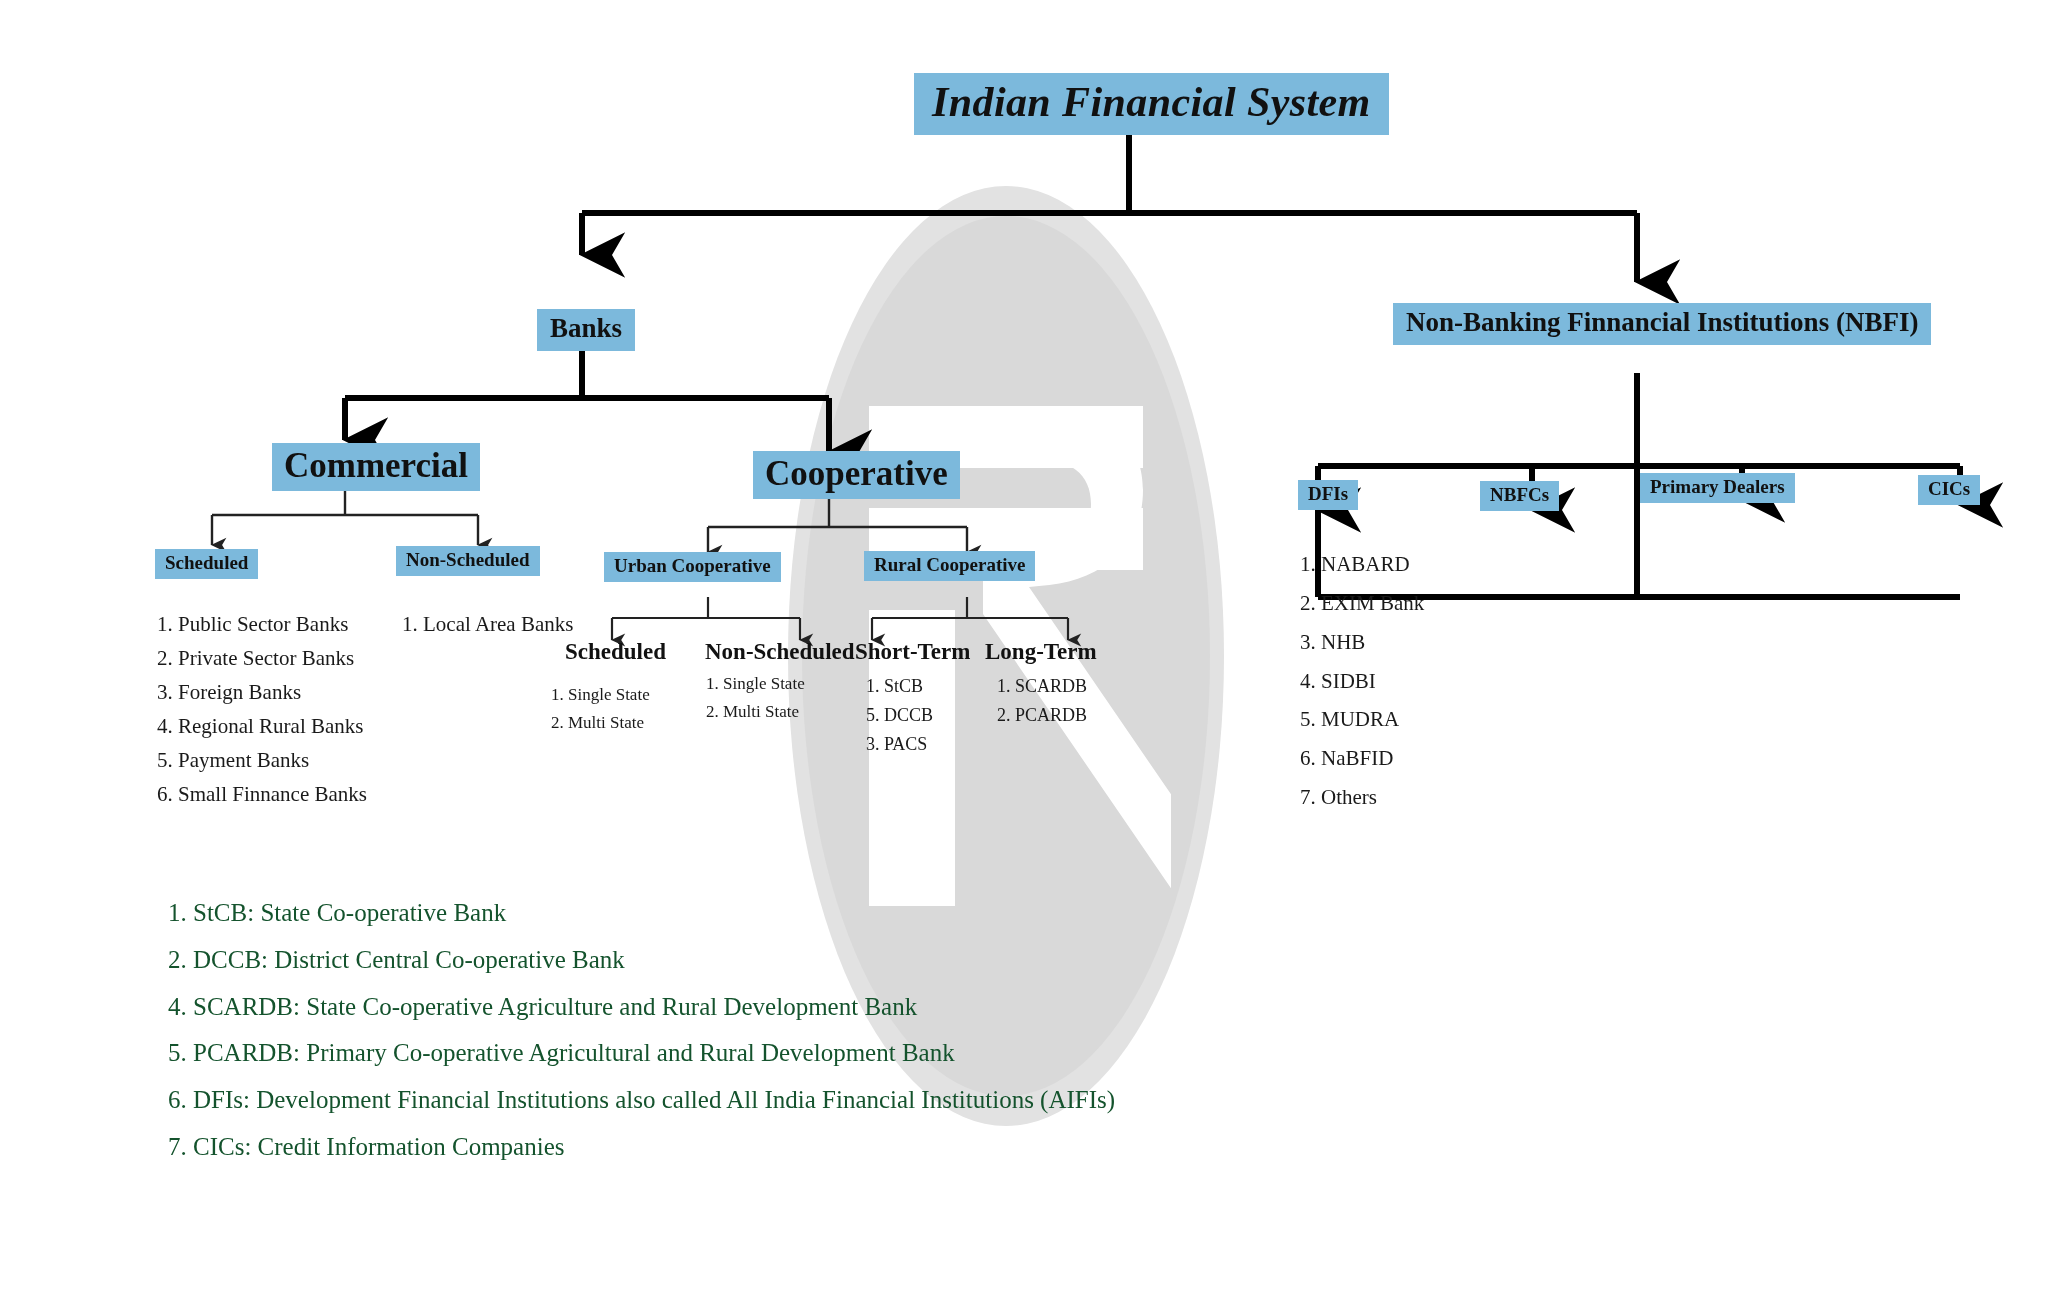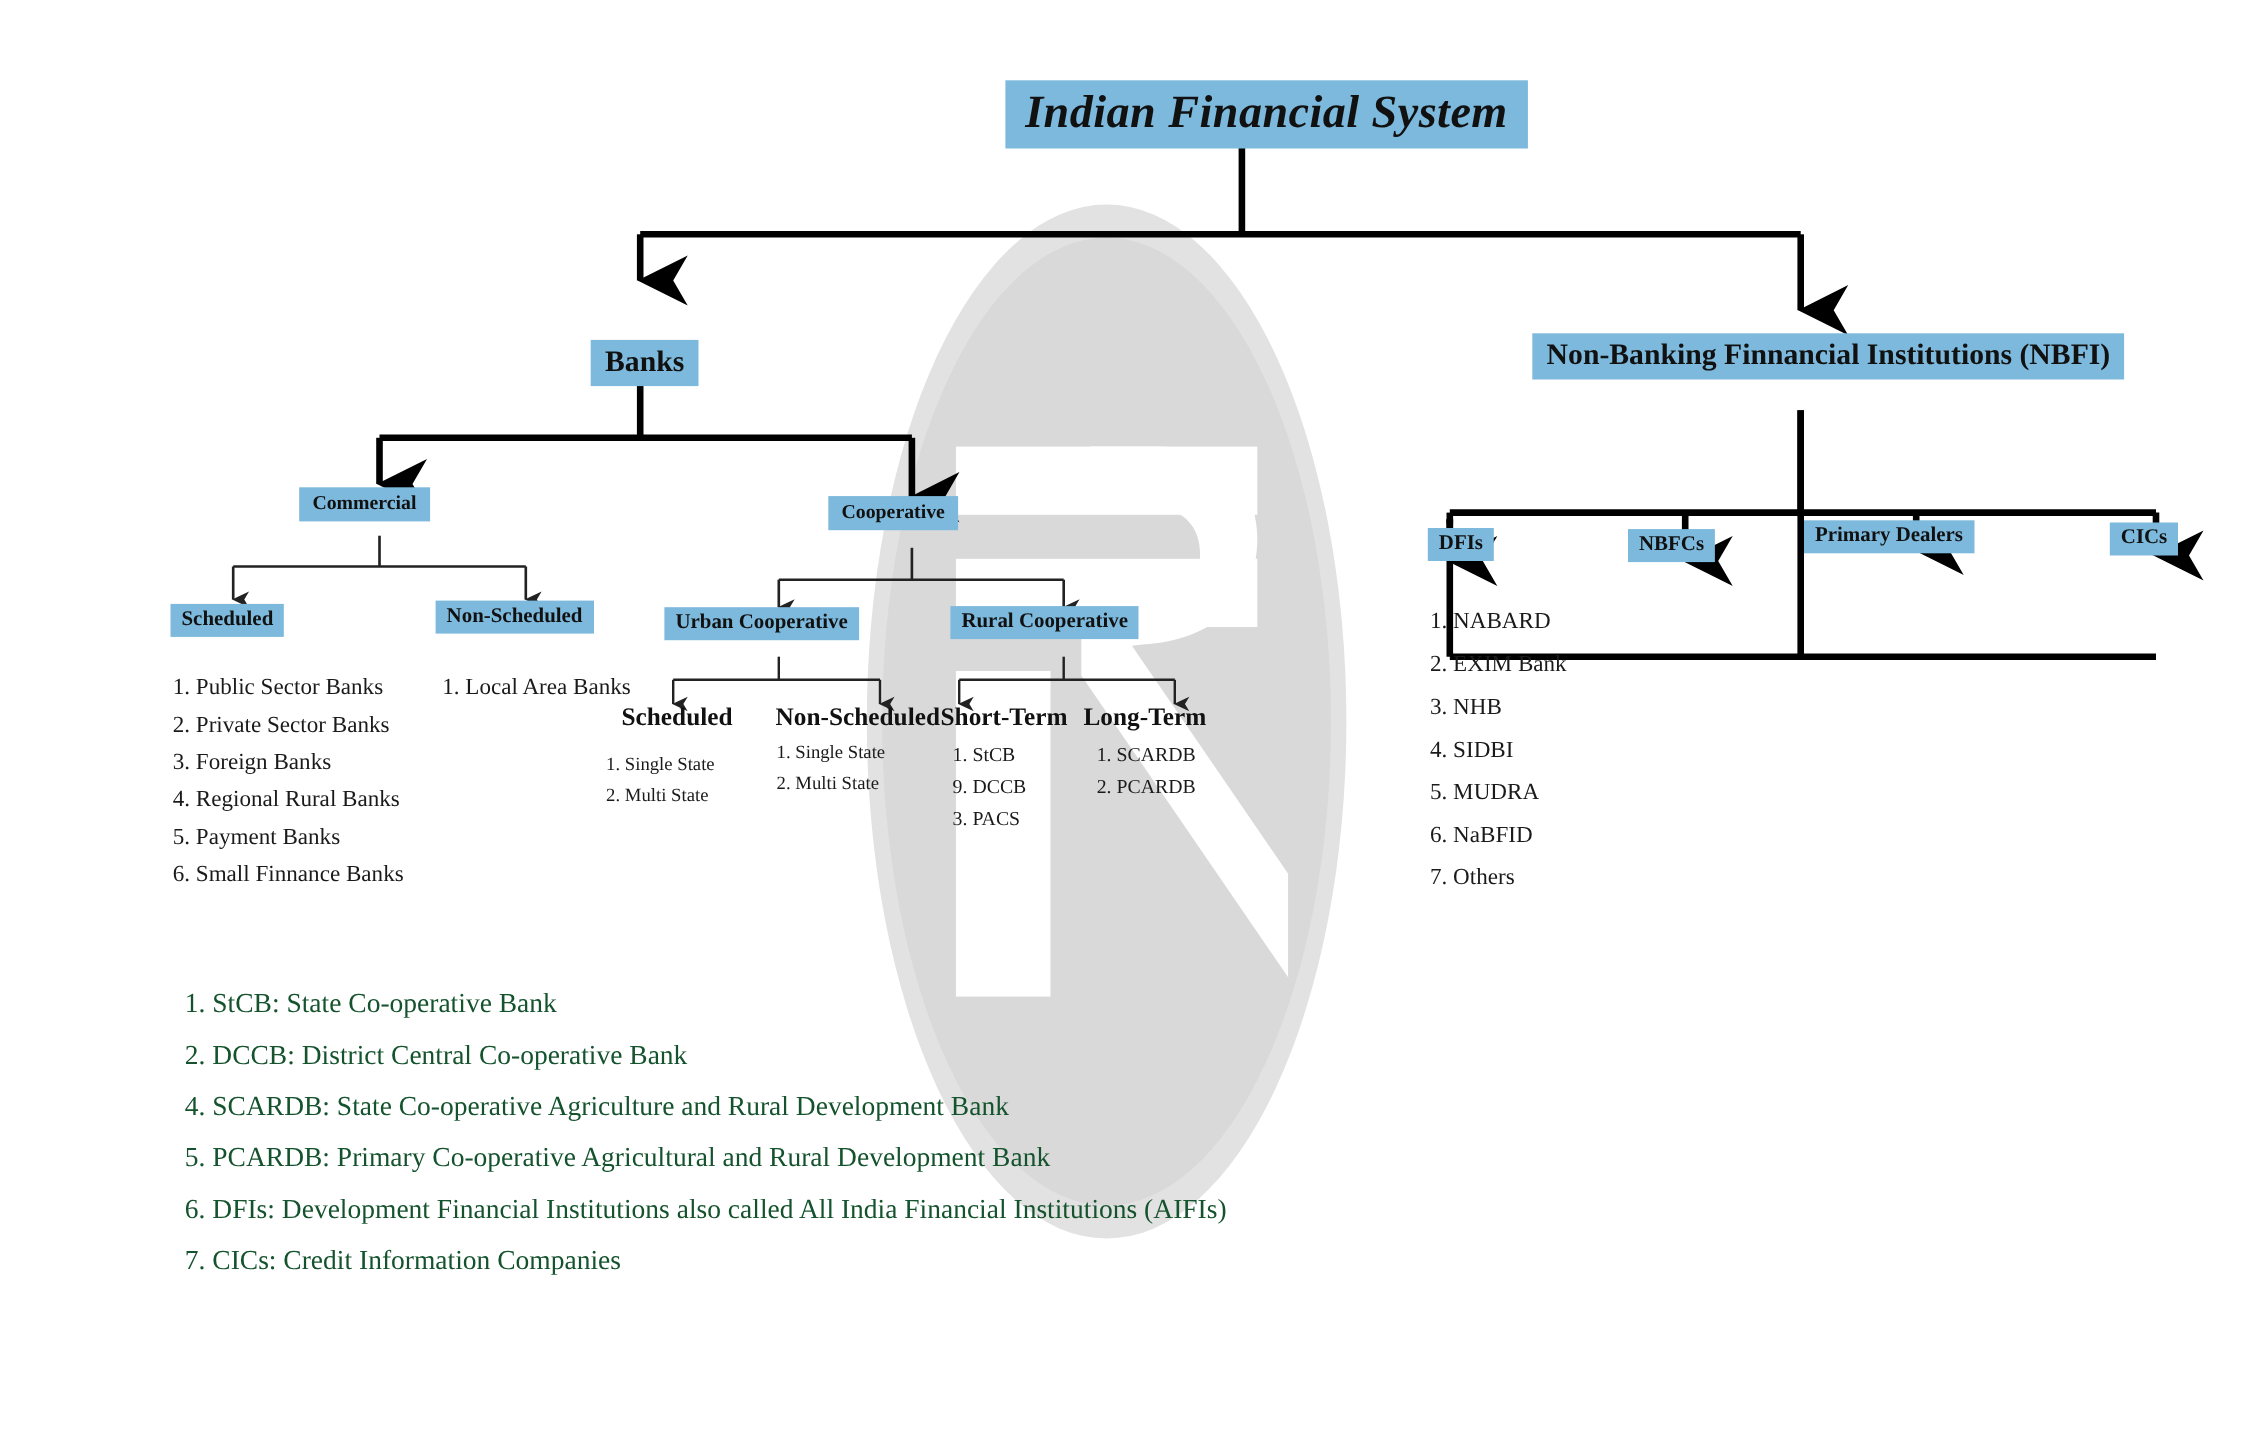--- a/index.html
+++ b/index.html
@@ -24,21 +24,21 @@
   
   .node{position:absolute;z-index:3;background:#7cb9dc;color:#111;
         font-weight:bold;line-height:1;white-space:nowrap;
         display:flex;align-items:center;justify-content:center;
         box-sizing:border-box;}
   .plain{position:absolute;z-index:3;background:transparent;color:#111;
          font-weight:bold;white-space:nowrap;line-height:1;}
 
   .title-node{font-style:italic;font-size:42px;letter-spacing:.4px;padding:8px 18px 12px;}
   .lvl2{font-size:27px;padding:6px 13px 9px;margin-top:13px;}
-  .lvl3{font-size:18px;padding:5px 12px 8px;}
+  .lvl3{font-size:35px;padding:5px 12px 8px;}
   .lvl4{font-size:19px;padding:4px 10px 7px;}
   .sub-h{font-size:23px;}
 
   
   .list{position:absolute;z-index:3;line-height:1.62;white-space:nowrap;color:#1a1a1a;}
   .list div{font-weight:normal;}
   .list-lg{font-size:21px;}
   .list-md{font-size:18px;}
   .list-sm{font-size:17px;}
 
@@ -186,21 +186,21 @@
     <div>2. Multi State</div>
   </div>
 
   <div class="list list-sm" style="left:706px;top:670px;">
     <div>1. Single State</div>
     <div>2. Multi State</div>
   </div>
 
   <div class="list list-md" style="left:866px;top:672px;">
     <div>1. StCB</div>
-    <div>9. DCCB</div>
+    <div>5. DCCB</div>
     <div>3. PACS</div>
   </div>
 
   <div class="list list-md" style="left:997px;top:672px;">
     <div>1. SCARDB</div>
     <div>2. PCARDB</div>
   </div>
 
   <div class="list list-lg" style="left:1300px;top:545px;line-height:1.85;">
     <div>1. NABARD</div>

